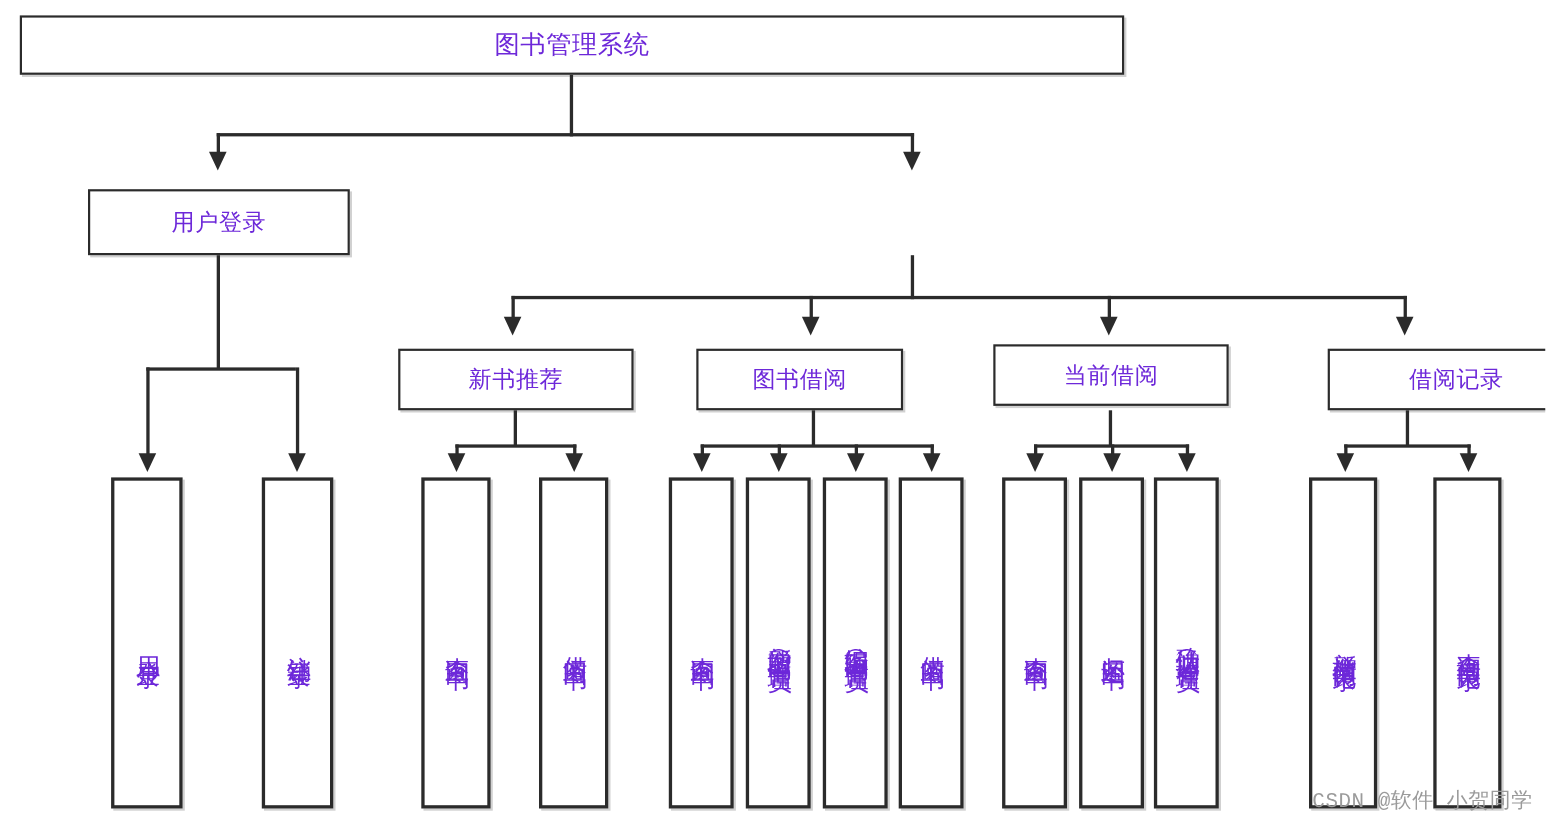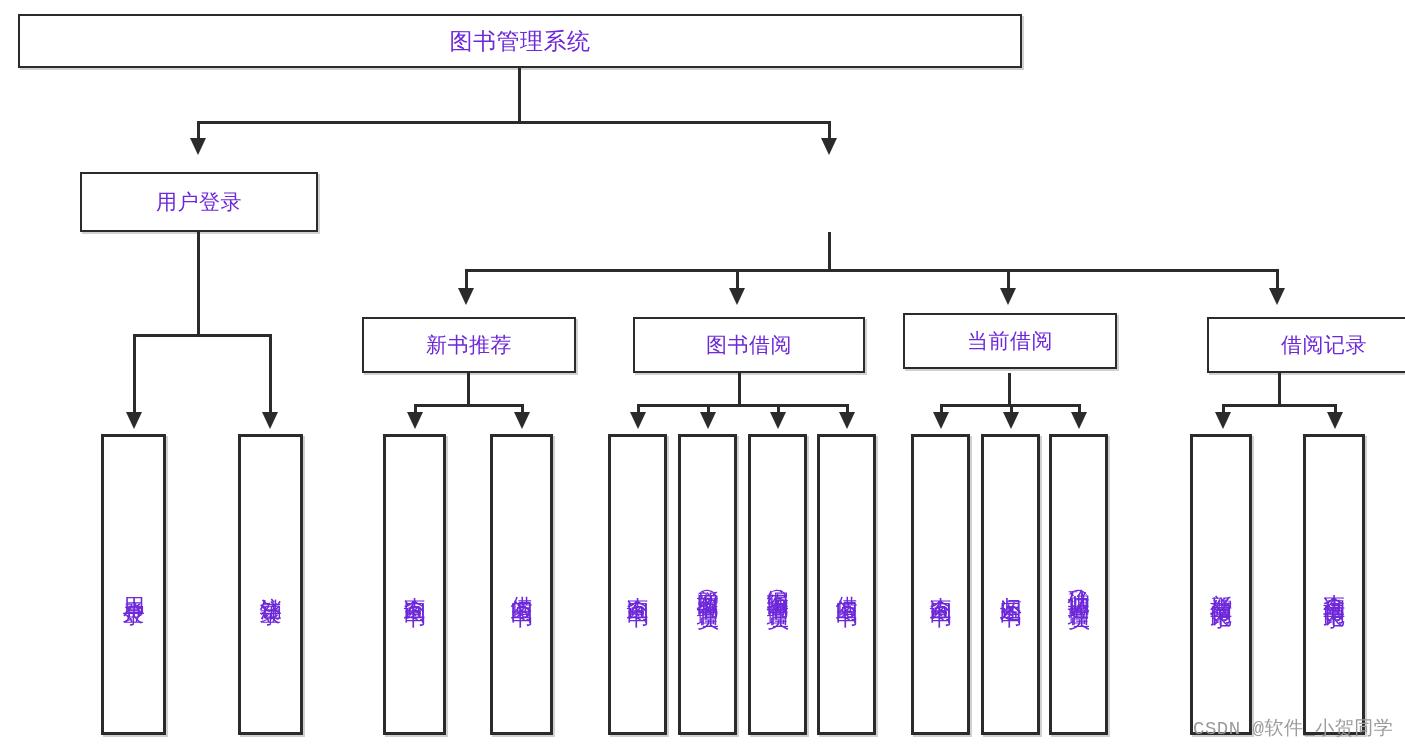--- a/index.html
+++ b/index.html
@@ -116,21 +116,21 @@
   <div class="ln v" style="left:736px; top:269px; width:3px; height:23px;"></div>
   <div class="arrow" style="left:729px; top:288px;"></div>
   <div class="ln v" style="left:1007px; top:269px; width:3px; height:23px;"></div>
   <div class="arrow" style="left:1000px; top:288px;"></div>
   <div class="ln v" style="left:1276px; top:269px; width:3px; height:23px;"></div>
   <div class="arrow" style="left:1269px; top:288px;"></div>
 
   <div class="node branch" style="left:362px; top:317px; width:214px; height:56px;">
     <span class="label">新书推荐</span>
   </div>
-  <div class="node branch" style="left:633px; top:317px; width:232px; height:56px;">
+  <div class="node branch" style="left:633px; top:317px; width:188px; height:56px;">
     <span class="label">图书借阅</span>
   </div>
   <div class="node branch" style="left:903px; top:313px; width:214px; height:56px;">
     <span class="label">当前借阅</span>
   </div>
   <div class="node branch" style="left:1207px; top:317px; width:234px; height:56px;">
     <span class="label">借阅记录</span>
   </div>
 
   <div class="ln v" style="left:467px; top:373px; width:3px; height:33px;"></div>

